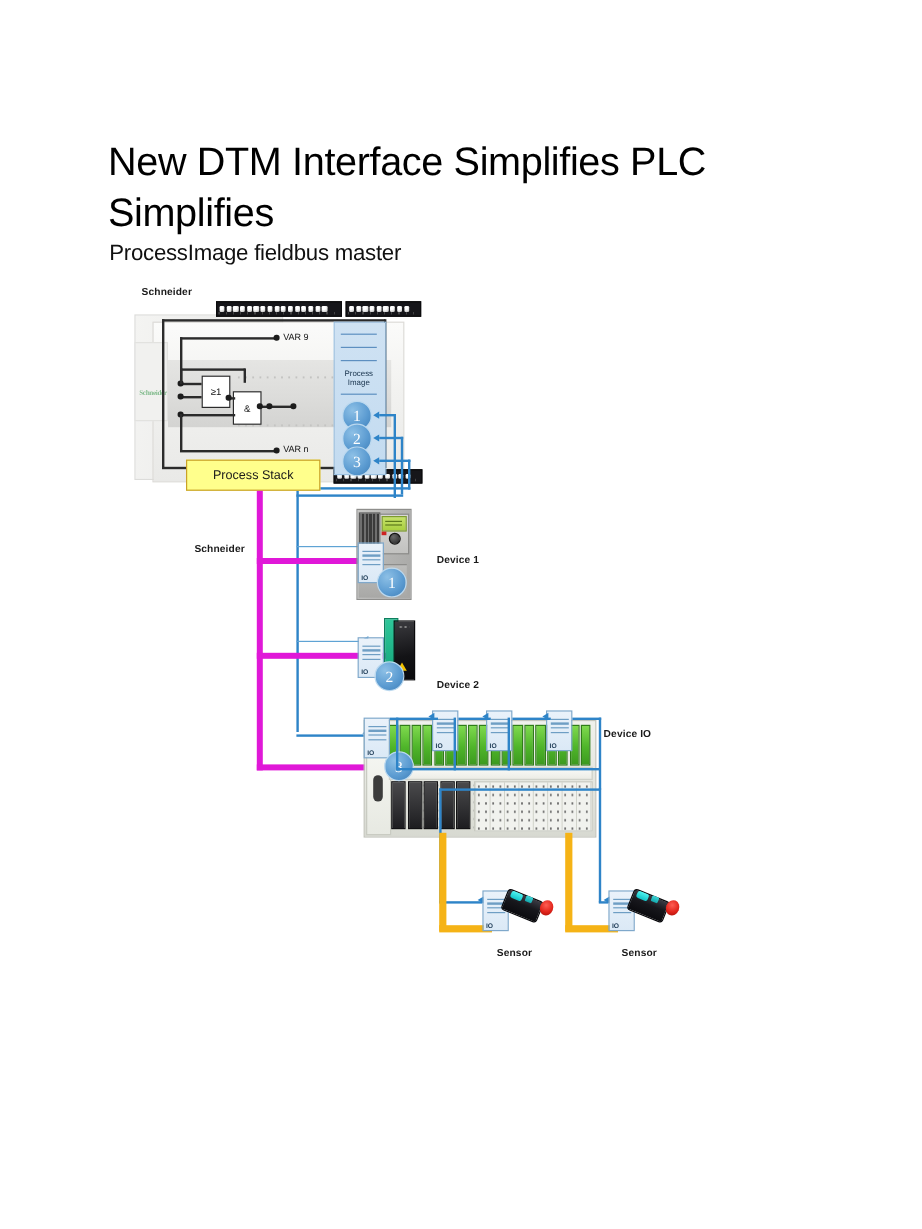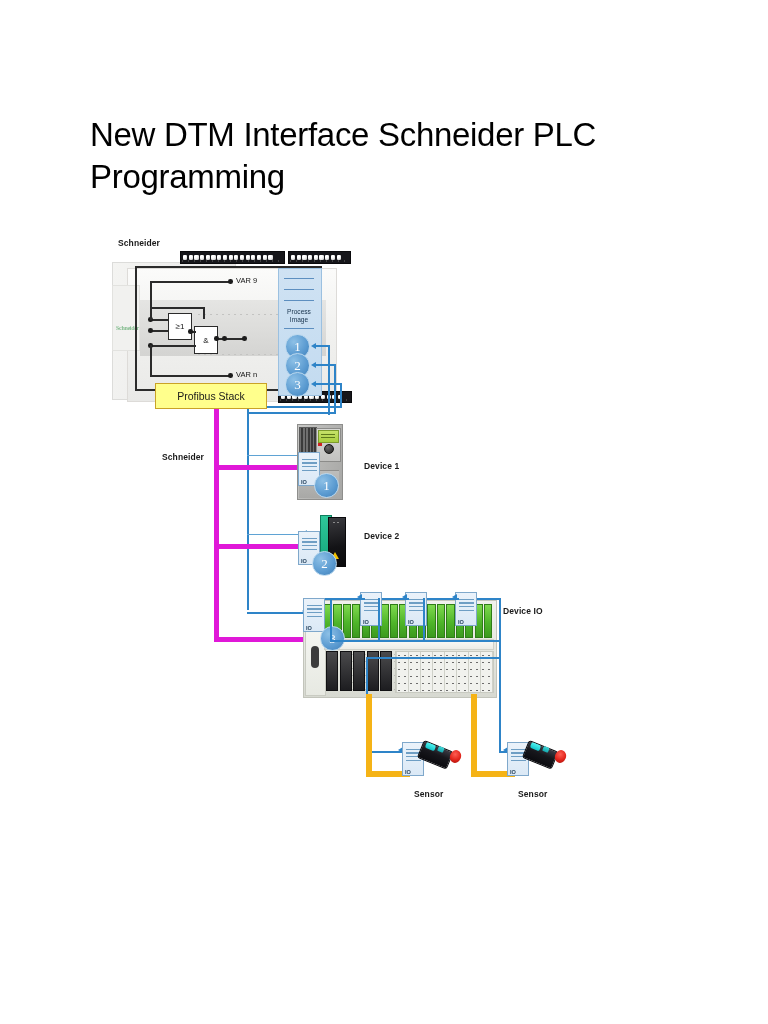--- a/index.html
+++ b/index.html
@@ -382,21 +382,22 @@
     background: radial-gradient(circle at 40% 35%, #ff5d52 0%, #e0231a 55%, #9c0f08 100%);
     border-radius: 50% / 50%;
     transform: rotate(22deg);
   }
 </style>
 </head>
 <body>
 
 <div id="page">
 
-  <h1 class="doc-title">New DTM Interface Schneider PLC Programming</h1>
+  <h1 class="doc-title">New DTM Interface Simplifies PLC Simplifies</h1>
+  <div class="doc-subtitle">ProcessImage fieldbus master</div>
 
   <div id="figure">
 
     <div class="lbl" style="left:118px; top:238px;">Schneider</div>
 
     <div class="plc-shadow"></div>
     <div class="plc-body"></div>
     <div class="plc-face"></div>
     <div class="plc-slot-a"></div>
     <div class="brand-mark">Schneider</div>
@@ -500,21 +501,21 @@
     <div class="bl bl-h" style="left:316px; top:364px; width:20px;"></div>
     <div class="bl bl-h" style="left:316px; top:383px; width:26px;"></div>
     <div class="bl bl-v" style="left:328px; top:345px; height:70px;"></div>
     <div class="bl bl-v" style="left:334px; top:364px; height:48px;"></div>
     <div class="bl bl-v" style="left:340px; top:383px; height:25px;"></div>
     <div class="bl bl-h" style="left:247px; top:412px; width:89px;"></div>
     <div class="bl bl-h" style="left:247px; top:406px; width:95px;"></div>
 
     <div class="bl bl-v" style="left:247px; top:406px; height:204px;"></div>
 
-    <div class="stack-box">Profibus Stack</div>
+    <div class="stack-box">Process Stack</div>
 
     <div class="mg mg-v" style="left:214px; top:409px; height:233px;"></div>
     <div class="lbl" style="left:162px; top:452px;">Schneider</div>
 
     <div class="mg mg-h" style="left:214px; top:465px; width:90px;"></div>
     <div class="mg mg-h" style="left:214px; top:544px; width:108px;"></div>
     <div class="mg mg-h" style="left:214px; top:637px; width:96px;"></div>
 
     <div class="bl-thin bl-thin-h" style="left:247px; top:455px; width:60px;"></div>
     <div class="bl-thin bl-thin-h" style="left:247px; top:534px; width:60px;"></div>
@@ -547,21 +548,21 @@
     <div class="dev2-warn"></div>
 
     <div class="io-card" style="left:298px; top:531px;">
       <u></u>
         <u></u>
         <u></u>
         <u></u>
       <span>IO</span>
     </div>
     <div class="circ" style="left:312px; top:551px;">2</div>
-    <div class="lbl" style="left:364px; top:531px;">Device 2</div>
+    <div class="lbl" style="left:364px; top:565px;">Device 2</div>
 
     <div class="rack-body"></div>
     <div class="rack-psu"></div>
     <div class="green-row">
       <b></b>
         <b></b>
         <b></b>
         <b></b>
         <b></b>
         <b></b>

